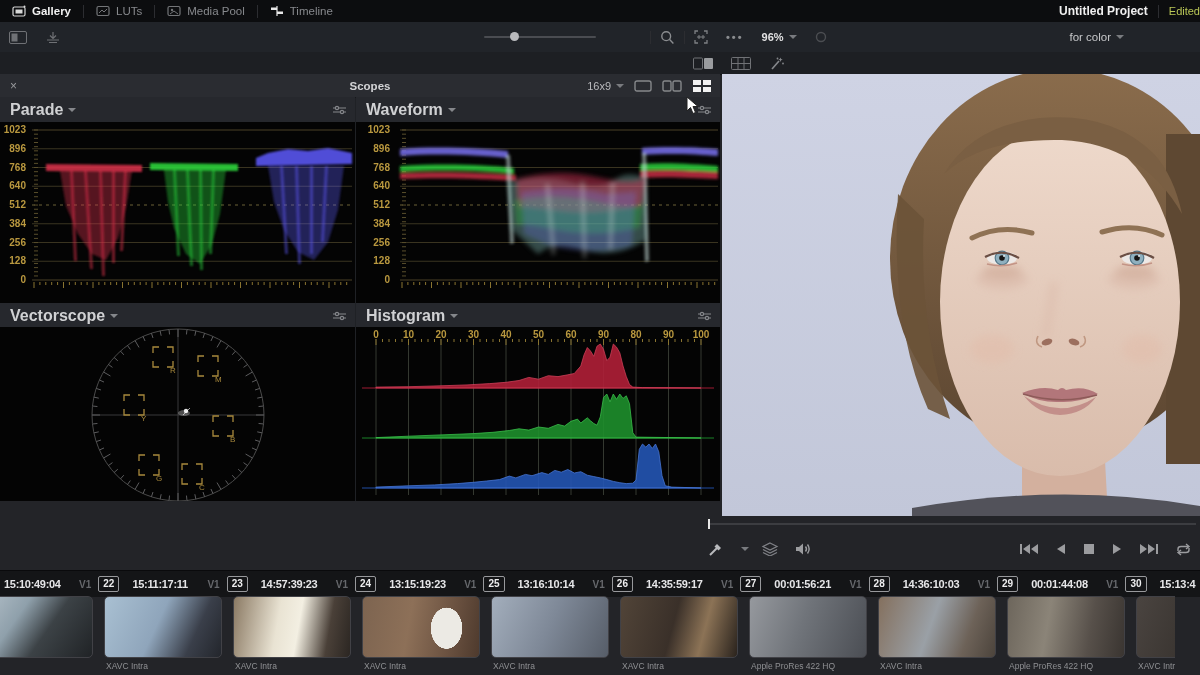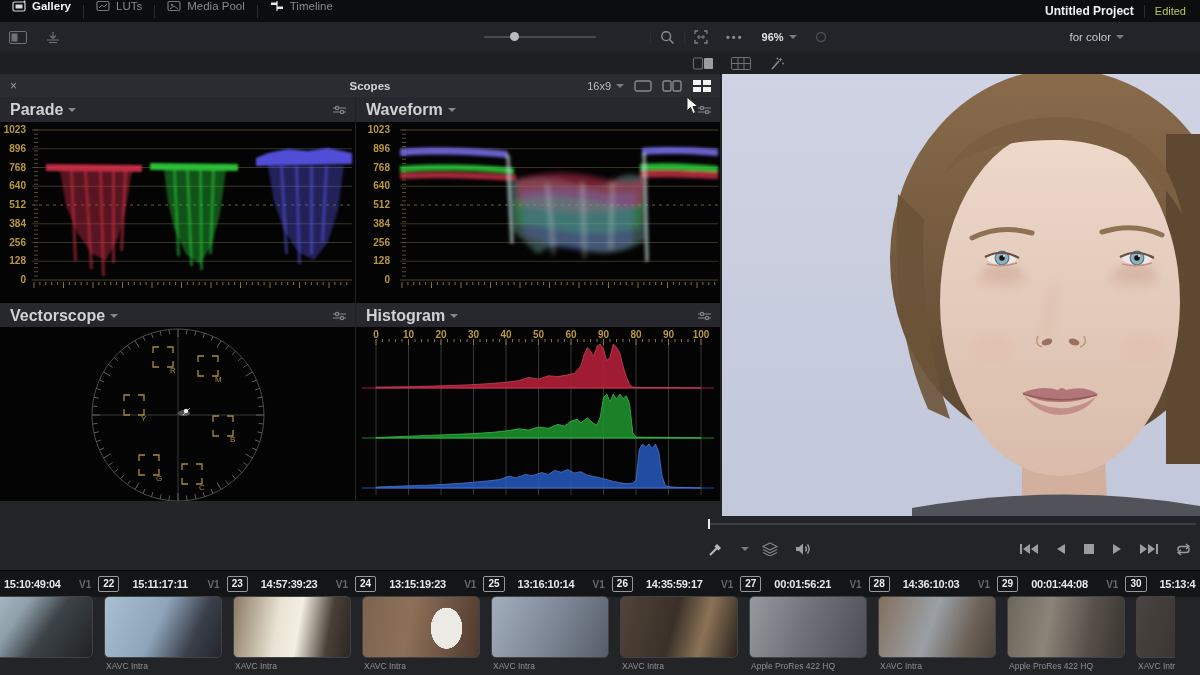--- a/index.html
+++ b/index.html
@@ -2,24 +2,24 @@
 <html><head>
 <meta charset="utf-8">
 <style>
   html,body{margin:0;padding:0;}
   body{width:1200px;height:675px;position:relative;overflow:hidden;background:#232428;
        font-family:"Liberation Sans",sans-serif;-webkit-font-smoothing:antialiased;}
   .abs{position:absolute;}
   svg{display:block;}
   
   #top-bar{left:0;top:0;width:1200px;height:22px;background:#0c0d0f;display:flex;align-items:center;}
-  .tab{display:flex;align-items:flex-start;gap:6px;padding:0 12px;height:22px;color:#87898d;font-size:11.5px;}
+  .tab{display:flex;align-items:center;gap:6px;padding:0 12px;height:22px;color:#87898d;font-size:11.5px;}
   .tab.active{color:#f2f2f2;font-weight:bold;}
   .vdiv{width:1px;height:13px;background:#2c2d31;}
-  #project-area{margin-left:auto;display:flex;align-items:center;gap:10px;padding-right:14px;}
+  #project-area{margin-left:auto;display:flex;align-items:center;gap:10px;}
   #project-title{color:#f0f0f0;font-size:12px;font-weight:bold;}
   #edited-badge{color:#b9c656;font-size:11px;}
   
   #toolbar2{left:0;top:22px;width:1200px;height:30px;background:#212429;border-bottom:1px solid #131417;
             display:flex;align-items:center;}
   .tbtn{display:flex;align-items:center;justify-content:center;height:30px;padding:0 9px;color:#8b8d90;}
   #still-slider{display:flex;align-items:center;margin-left:414px;width:150px;}
   #slider-track{position:relative;width:112px;height:2px;background:#4a4c51;border-radius:1px;}
   #slider-thumb{position:absolute;left:26px;top:-4px;width:9px;height:9px;border-radius:50%;background:#b9babd;}
   .zoom-text{color:#e2e2e3;font-size:11px;font-weight:bold;}

